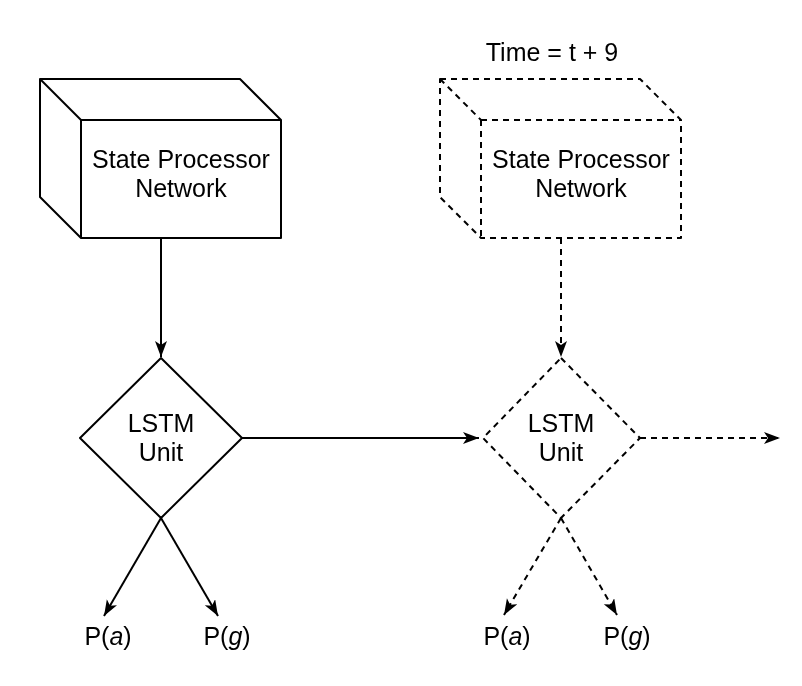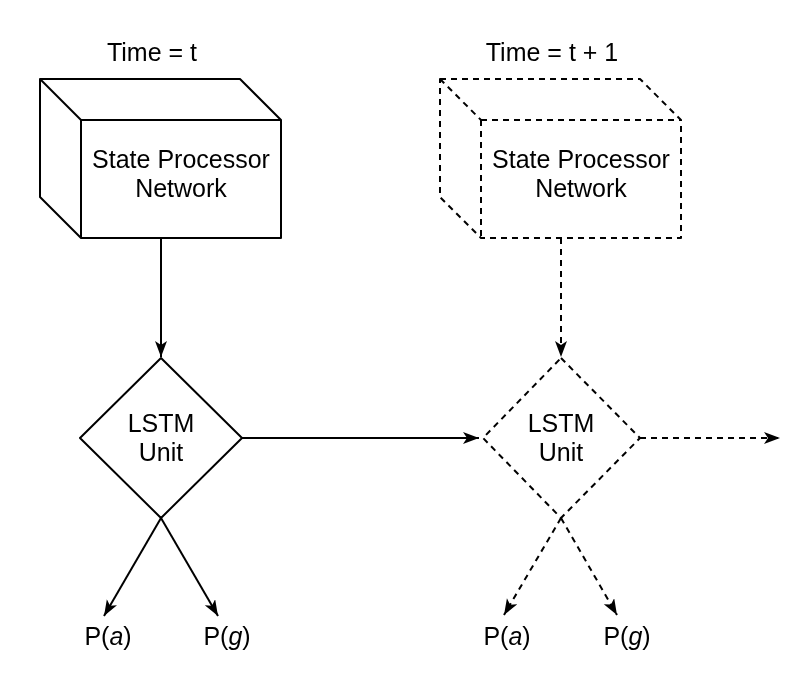--- a/index.html
+++ b/index.html
@@ -85,23 +85,22 @@
 
     <polygon points="561,358 640,438 561,518 483,438" fill="none" stroke="#000000" stroke-width="2" stroke-linejoin="round" stroke-dasharray="6 5"></polygon>
 
     <line x1="640" y1="438" x2="780" y2="438" stroke="#000000" stroke-width="2" stroke-dasharray="6 5" marker-end="url(#arrowhead)"></line>
 
     <line x1="561" y1="518" x2="504" y2="615" stroke="#000000" stroke-width="2" stroke-dasharray="6 5" marker-end="url(#arrowhead)"></line>
 
     <line x1="561" y1="518" x2="617" y2="615" stroke="#000000" stroke-width="2" stroke-dasharray="6 5" marker-end="url(#arrowhead)"></line>
   </svg>
 
-  <div class="txt" id="time-label-t">Time = t</div>
 
-  <div class="txt" id="time-label-t1">Time = t + 1</div>
+  <div class="txt" id="time-label-t1">Time = t + 9</div>
 
   <div class="txt" id="box-label-t">
     <div>State Processor</div>
     <div>Network</div>
   </div>
 
   <div class="txt" id="box-label-t1">
     <div>State Processor</div>
     <div>Network</div>
   </div>

